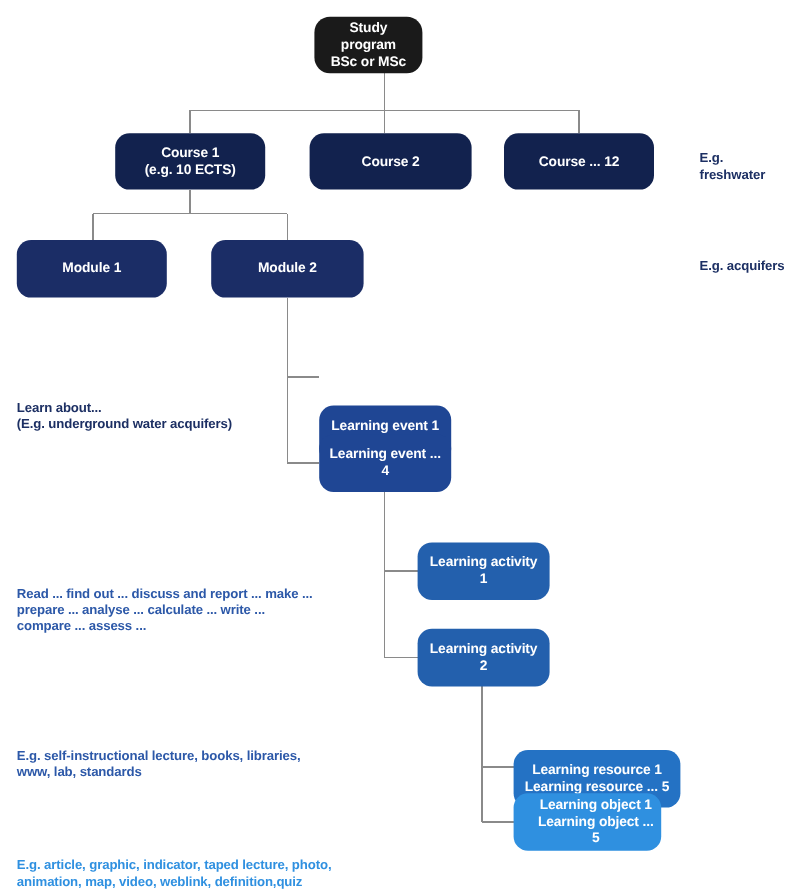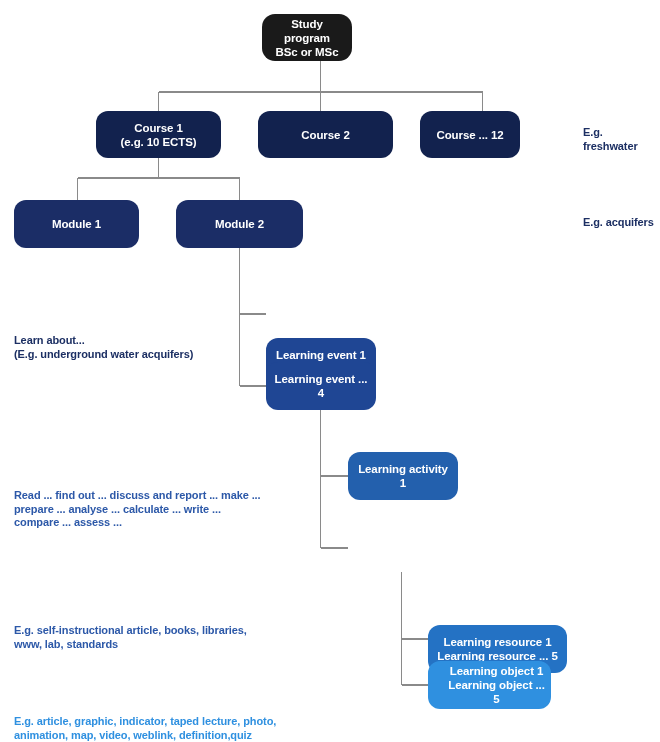--- a/index.html
+++ b/index.html
@@ -85,50 +85,51 @@
   </svg>
 
   <div class="node lvl-program" style="left:247px;top:14px;width:90px;height:47px;margin-left:15px;">Study program
 BSc or MSc</div>
 
   <div class="node lvl-course" style="left:96px;top:111px;width:125px;height:47px;">Course 1
 (e.g. 10 ECTS)</div>
 
   <div class="node lvl-course" style="left:258px;top:111px;width:135px;height:47px;">Course 2</div>
 
-  <div class="node lvl-course" style="left:420px;top:111px;width:100px;height:47px;">Course ... 12</div>
+  <div class="node lvl-course" style="left:420px;top:111px;width:125px;height:47px;">Course ... 12</div>
 
   <div class="node lvl-module" style="left:14px;top:200px;width:125px;height:48px;">Module 1</div>
 
   <div class="node lvl-module" style="left:176px;top:200px;width:127px;height:48px;">Module 2</div>
 
   <div class="node lvl-event" style="left:266px;top:290px;width:110px;height:48px;margin-top:48px;">Learning event 1
 (Task, lesson)</div>
 
   <div class="node lvl-event" style="left:266px;top:362px;width:110px;height:48px;">Learning event ... 4</div>
 
   <div class="node lvl-activity" style="left:348px;top:452px;width:110px;height:48px;">Learning activity 1</div>
 
+  <div class="node lvl-activity" style="left:348px;top:524px;width:110px;height:48px;">Learning activity 2</div>
 
   <div class="node lvl-resource" style="left:428px;top:615px;width:139px;height:48px;margin-top:10px;">Learning resource 1
 Learning resource ... 5</div>
 
   <div class="node lvl-object" style="left:428px;top:661px;width:123px;height:48px;padding-left:20px;">Learning object 1
 Learning object ... 5</div>
 
   <div class="note note-right" style="left:583px;top:126px;">E.g. freshwater</div>
 
   <div class="note note-right" style="left:583px;top:216px;">E.g. acquifers</div>
 
   <div class="note note-dark" style="left:14px;top:334px;">Learn about...
 (E.g. underground water acquifers)</div>
 
   <div class="note note-mid" style="left:14px;top:489px;">Read ... find out ... discuss and report ... make ...
 prepare ... analyse ... calculate ... write ...
 compare ... assess ...</div>
 
-  <div class="note note-mid" style="left:14px;top:624px;">E.g. self-instructional article, books, libraries,
+  <div class="note note-mid" style="left:14px;top:624px;">E.g. self-instructional lecture, books, libraries,
 www, lab, standards</div>
 
   <div class="note note-light" style="left:14px;top:671px;margin-top:44px;">E.g. article, graphic, indicator, taped lecture, photo,
 animation, map, video, weblink, definition,quiz</div>
 
 </div>
 
 </body></html>

